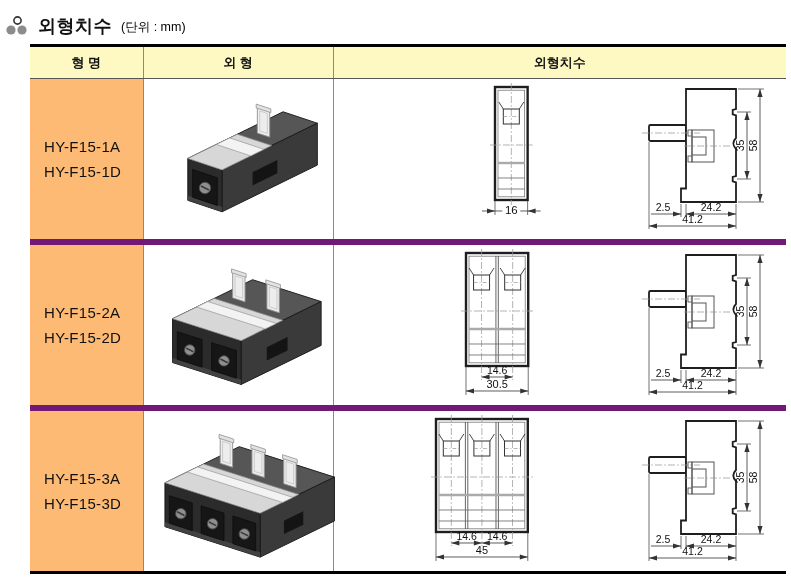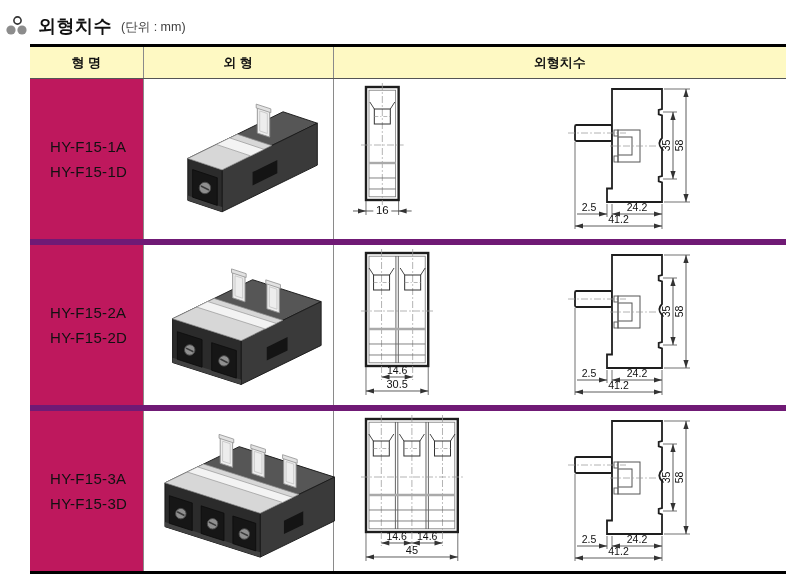--- a/index.html
+++ b/index.html
@@ -1,36 +1,36 @@
 <!DOCTYPE html>
 <html><head>
 <meta charset="utf-8">
 <style>
   html,body{margin:0;padding:0;background:#fff;width:791px;height:587px;overflow:hidden;}
   body{font-family:"Liberation Sans","DejaVu Sans",sans-serif;color:#111;}
   .page{position:relative;width:736px;height:587px;}
   .title-row{display:flex;align-items:flex-end;gap:9px;padding:9px 0 0 5px;height:28px;}
   .bullet{display:inline-block;width:24px;height:22px;}
   .page-title{font-size:18px;font-weight:bold;margin:0;line-height:22px;letter-spacing:0.5px;}
-  .unit-label{font-size:12.5px;line-height:20px;color:#404040;}
+  .unit-label{font-size:12.5px;line-height:20px;color:#000000;}
   table.dim-table{border-collapse:collapse;table-layout:fixed;width:756px;margin:7px 0 0 30px;
     border-top:3px solid #000;border-bottom:3px solid #000;}
   col.c1{width:113px;} col.c2{width:190px;} col.c3{width:453px;}
   th{height:29px;background:#fef9c3;font-size:13px;font-weight:bold;color:#111;
      border-bottom:1px solid #555;}
   th,td{border-right:1px solid #8a8a8a;}
   th:last-child,td:last-child{border-right:none;}
   tbody tr{border-top:6px solid #701a75;}
   tbody tr:first-child{border-top:none;}
   td{height:160px;vertical-align:middle;padding:0;}
-  td.model-cell{background:#be185d;padding-left:20px;font-size:15px;letter-spacing:0.3px;}
+  td.model-cell{background:#fdba74;padding-left:14px;font-size:15px;letter-spacing:0.3px;}
   td.model-cell .model-name{margin:8px 0;}
   td.photo-cell{text-align:center;}
   .dims-wrap{display:flex;width:100%;}
-  .dims-wrap .view{flex:1;display:flex;justify-content:flex-start;align-items:center;}
+  .dims-wrap .view{flex:1;display:flex;justify-content:flex-end;align-items:center;}
 </style>
 </head>
 <body>
 
 <div class="page">
 
   <div class="title-row">
     <span class="bullet">
       <svg viewBox="0 0 24 22" width="24" height="22">
         <circle cx="12.5" cy="5.5" r="3.6" fill="#fff" stroke="#333" stroke-width="1.6"></circle>

